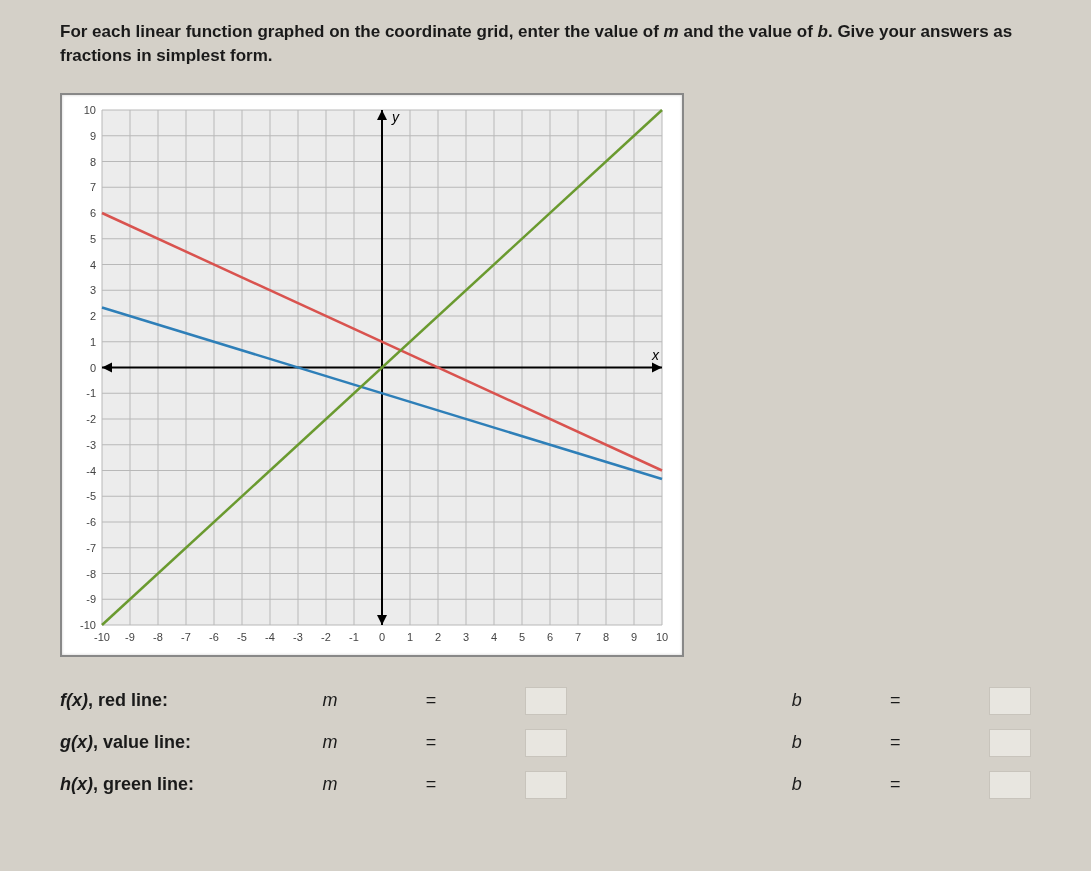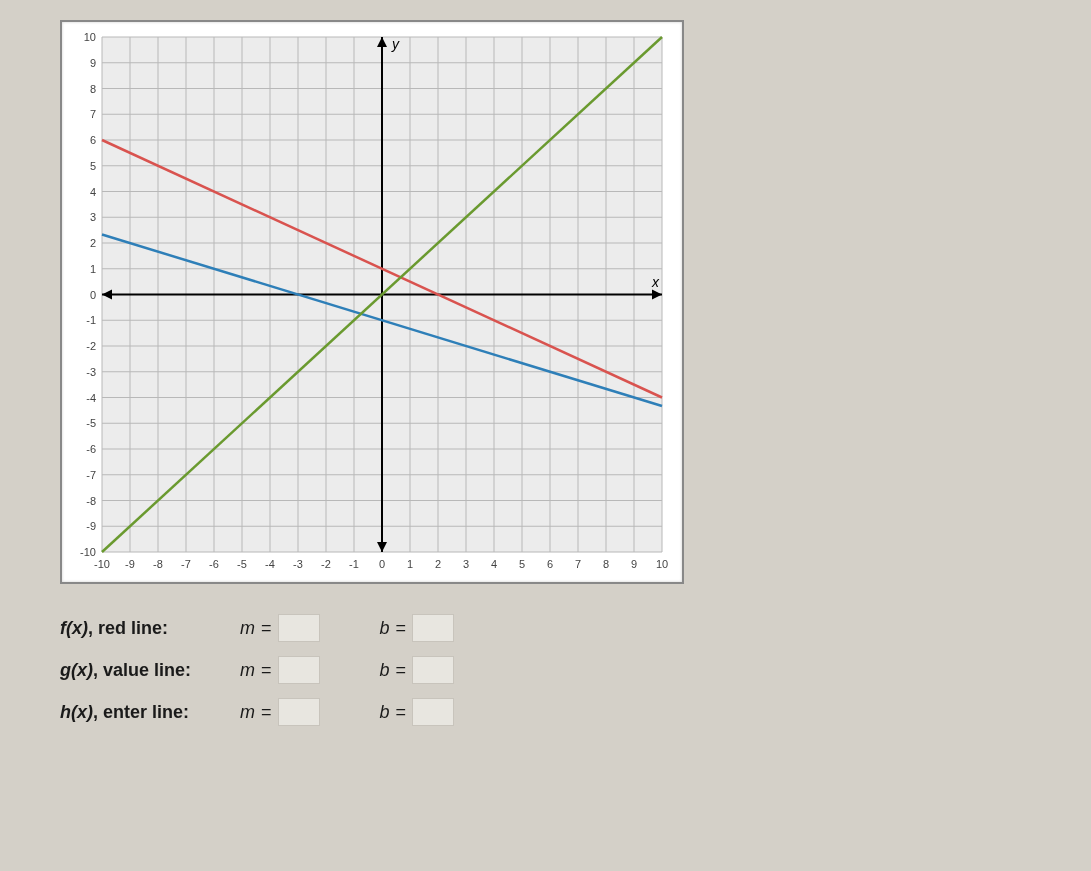--- a/index.html
+++ b/index.html
@@ -39,20 +39,21 @@
 }
 .answers {
   margin-top: 30px;
   font-size: 18px;
   color: #1a1a1a;
 }
 .answer-row {
   margin-bottom: 14px;
   display: flex;
   align-items: center;
+  justify-content: space-between;
 }
 .fn-label {
   font-weight: bold;
   width: 180px;
   display: inline-block;
 }
 .input-box {
   display: inline-block;
   width: 40px;
   height: 26px;
@@ -65,20 +66,23 @@
 }
 .spacer {
   display: inline-block;
   width: 60px;
 }
 </style>
 </head>
 <body>
 
 <div class="container">
+  <div class="question">
+    <span>For each linear function graphed on the coordinate grid, enter the value of </span><span class="italic">m</span><span> and the value of </span><span class="italic">b</span><span>. Give your answers as fractions in simplest form.</span>
+  </div>
 
   <div class="graph-wrapper">
     <svg class="graph-svg" viewBox="0 0 620 560">
       <g id="grid-group">
           <rect x="40" y="15" width="560" height="515" fill="#ececec" stroke="none"></rect>
           <line x1="40" y1="15" x2="40" y2="530" stroke="#b8b8b8" stroke-width="1"></line>
           <line x1="68" y1="15" x2="68" y2="530" stroke="#b8b8b8" stroke-width="1"></line>
           <line x1="96" y1="15" x2="96" y2="530" stroke="#b8b8b8" stroke-width="1"></line>
           <line x1="124" y1="15" x2="124" y2="530" stroke="#b8b8b8" stroke-width="1"></line>
           <line x1="152" y1="15" x2="152" y2="530" stroke="#b8b8b8" stroke-width="1"></line>
@@ -204,21 +208,21 @@
       <span class="eq">=</span>
       <span class="input-box"></span>
       <span class="spacer"></span>
       <span class="italic">b</span>
       <span class="eq">=</span>
       <span class="input-box"></span>
     </div>
 
     <div class="answer-row">
       <span class="fn-label">
-        <span class="italic">h(x)</span><span>, enter line:</span>
+        <span class="italic">h(x)</span><span>, green line:</span>
       </span>
       <span class="italic">m</span>
       <span class="eq">=</span>
       <span class="input-box"></span>
       <span class="spacer"></span>
       <span class="italic">b</span>
       <span class="eq">=</span>
       <span class="input-box"></span>
     </div>
   </div>

